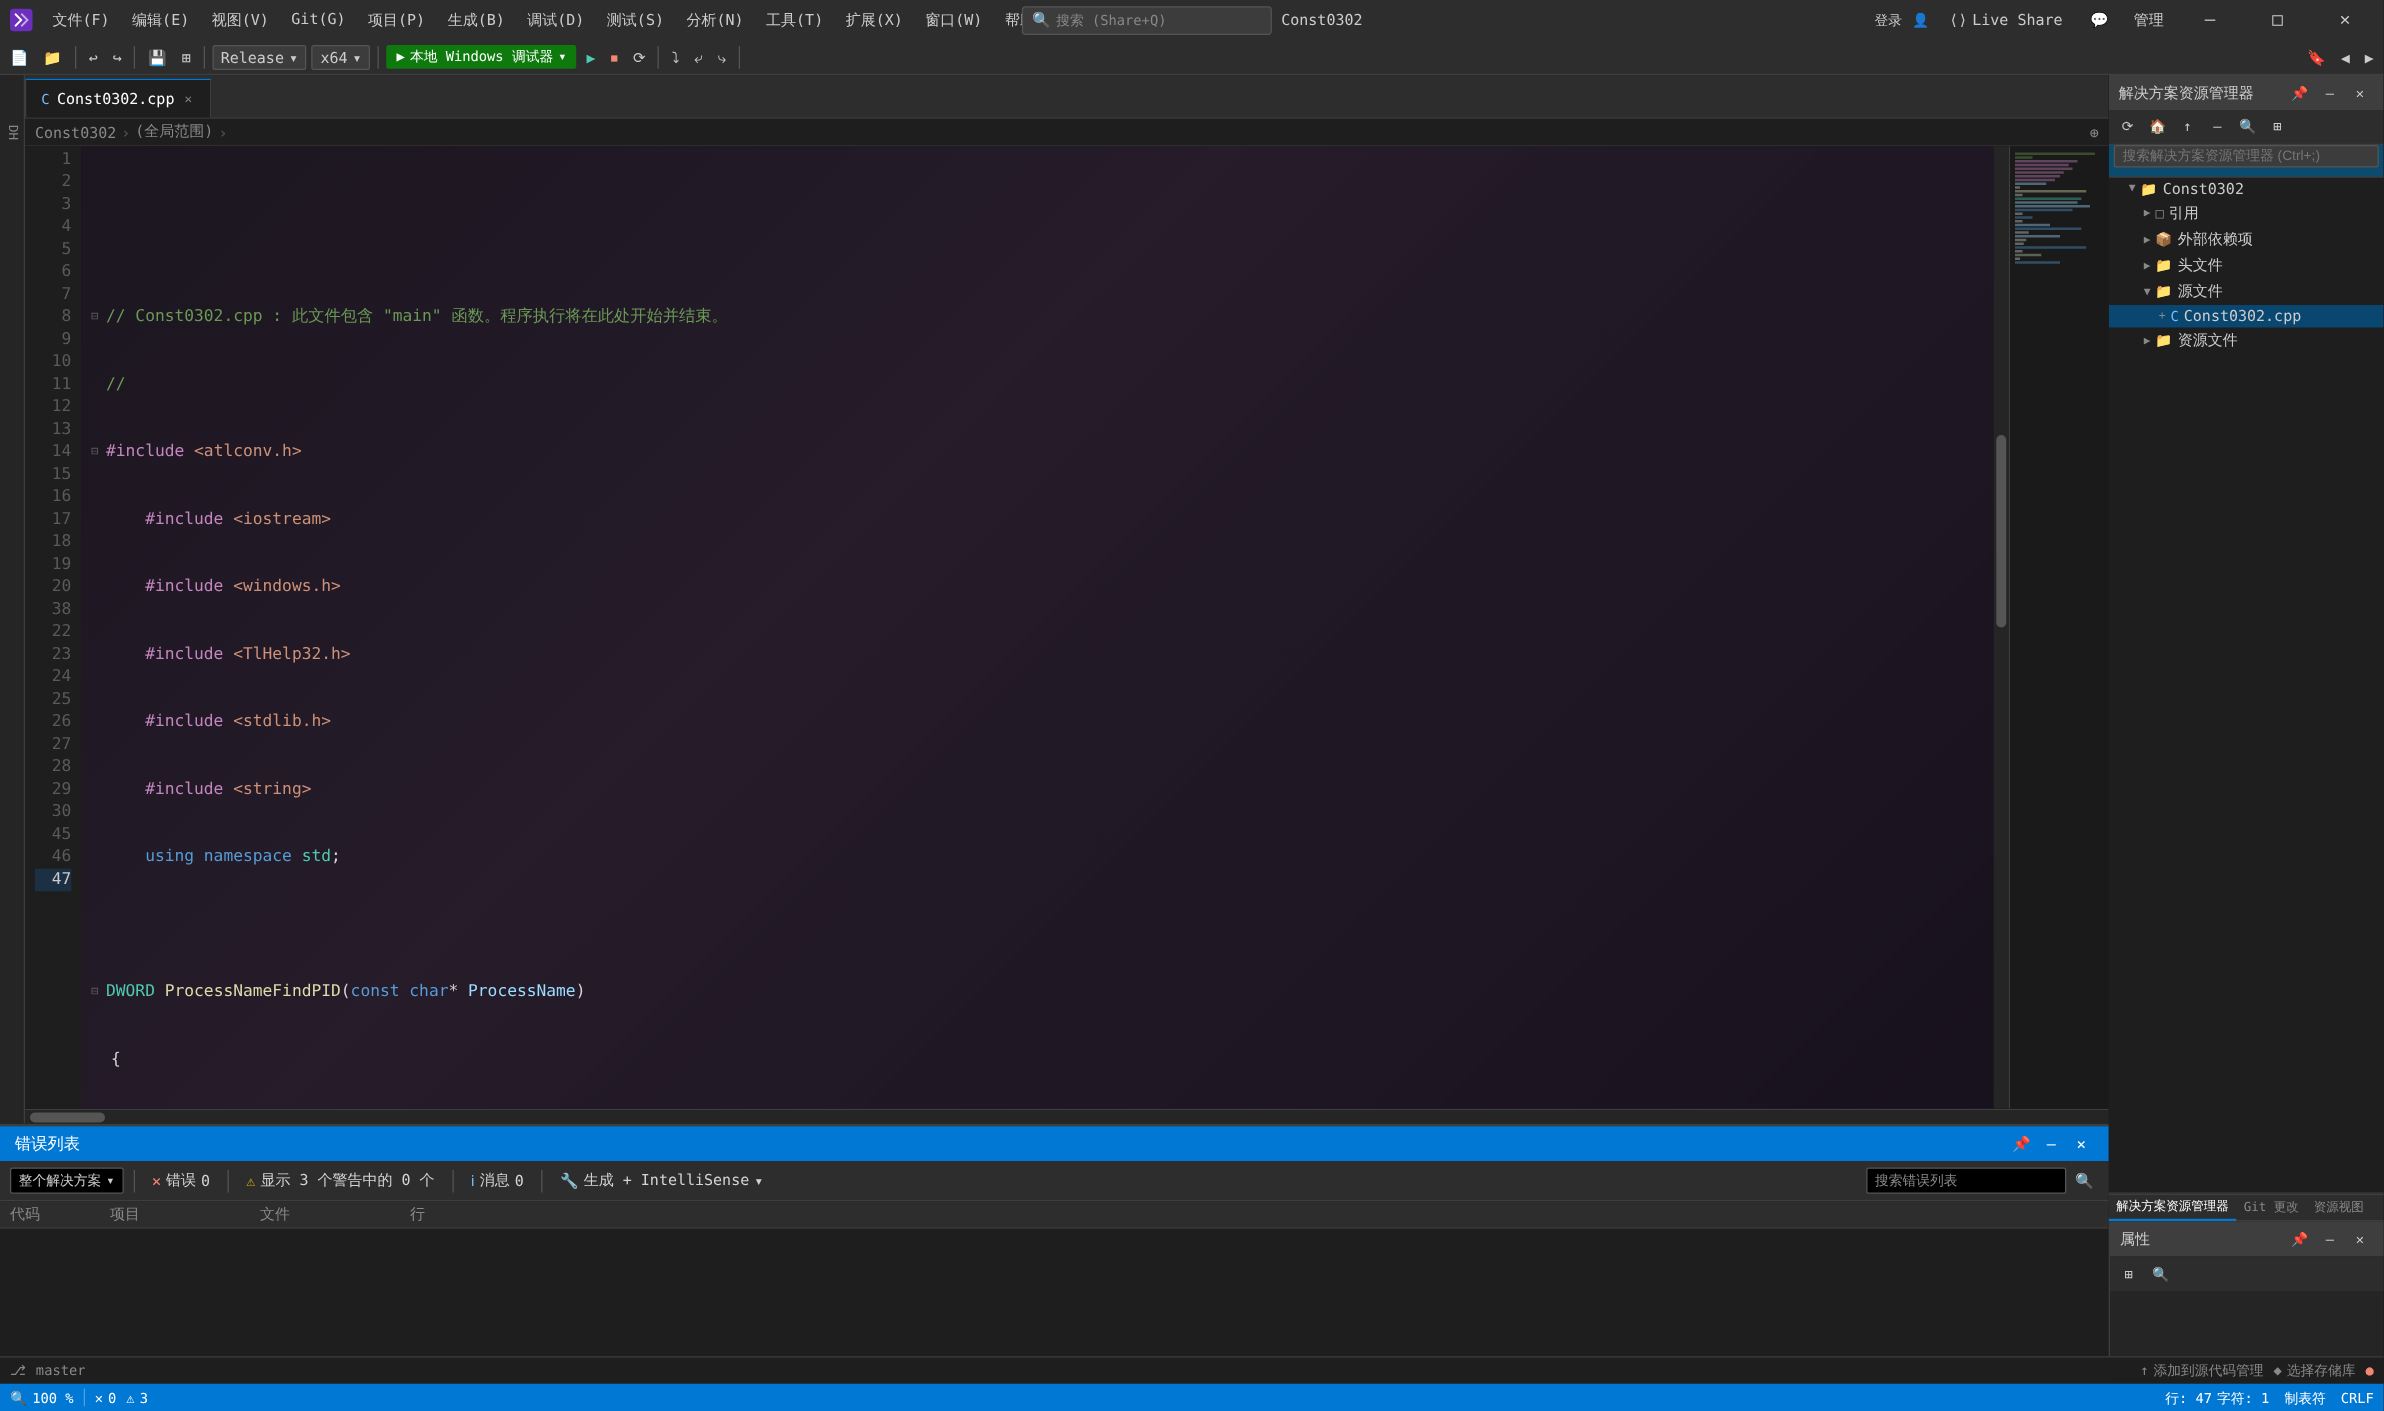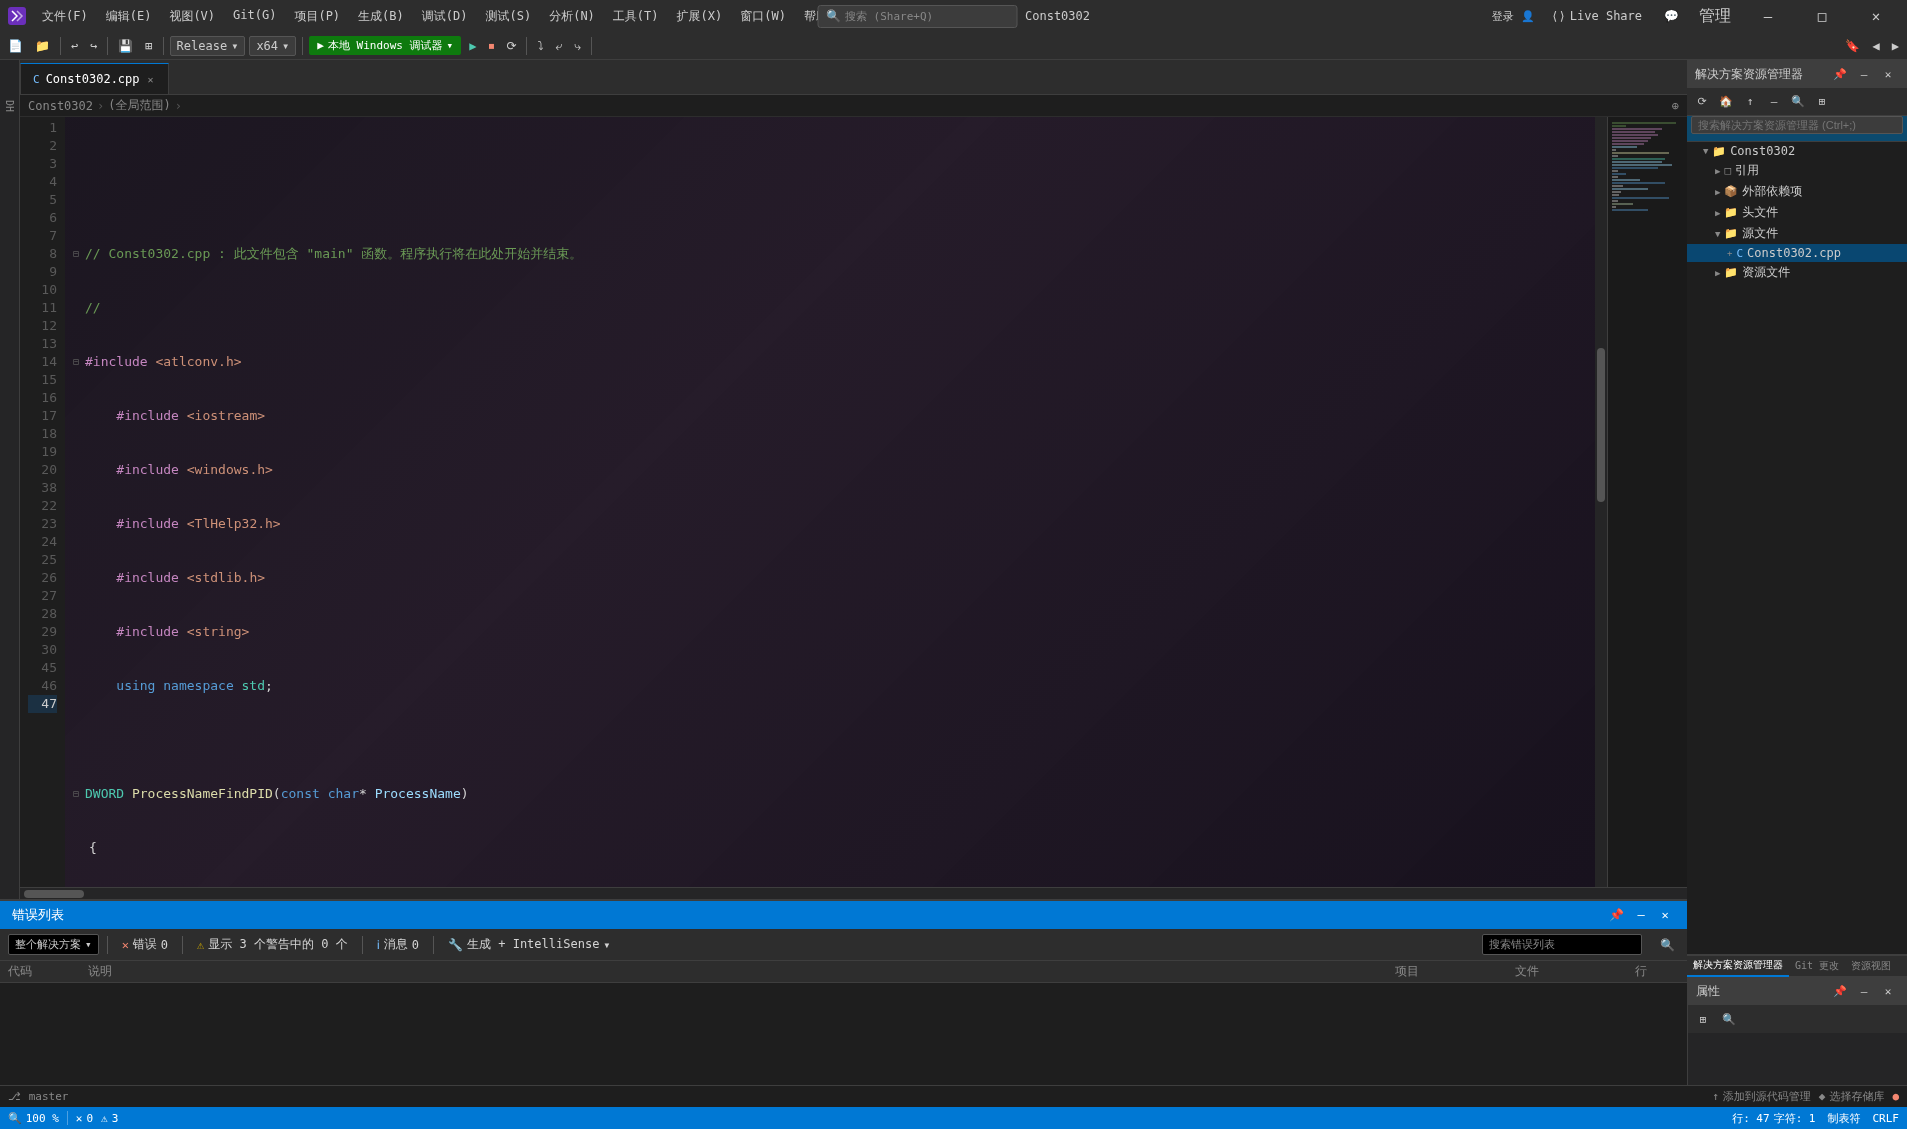--- a/index.html
+++ b/index.html
@@ -597,21 +597,21 @@
     <span class="window-title">Const0302</span>
   </div>
   <div class="title-bar-right">
     <span style="color:#ccc;font-size:11px;cursor:pointer;">登录</span>
     <span style="color:#ccc;font-size:11px;cursor:pointer;">👤</span>
     <div class="live-share-btn">
       <span>⟨⟩</span>
       <span>Live Share</span>
     </div>
     <span style="color:#ccc;font-size:12px;cursor:pointer;padding:0 6px;">💬</span>
-    <span style="color:#ccc;font-size:16px;cursor:pointer;padding:0 6px;text-align:right;">管理</span>
+    <span style="color:#ccc;font-size:12px;cursor:pointer;padding:0 6px;text-align:right;">管理</span>
     <div class="title-btn">—</div>
     <div class="title-btn">□</div>
     <div class="title-btn close">✕</div>
   </div>
 </div>
 
 <div class="toolbar">
   <div class="toolbar-btn">📄</div>
   <div class="toolbar-btn">📁</div>
   <div class="toolbar-separator"></div>
@@ -842,31 +842,30 @@
               <span>消息 </span>
               <span>0</span>
             </div>
             <div style="width:1px;height:18px;background:#555;"></div>
             <div class="error-badge">
               <span>🔧</span>
               <span>生成 + IntelliSense</span>
               <span>▾</span>
             </div>
           </div>
-          <div style="display:flex;align-items:center;gap:15px;">
+          <div style="display:flex;align-items:center;gap:4px;">
             <div class="error-dropdown" style="width:160px;">
               <span style="color:#888;">搜索错误列表</span>
             </div>
             <div style="width:22px;height:20px;display:flex;align-items:center;justify-content:center;cursor:pointer;">🔍</div>
           </div>
         </div>
 
         <div class="error-list-columns">
           <div class="col-code">代码</div>
-          <div class="col-desc">说明</div>
           <div class="col-project">项目</div>
           <div class="col-file">文件</div>
           <div class="col-line">行</div>
         </div>
 
         <div style="flex:1;background:#1e1e1e;"></div>
 
         <div class="bottom-panel-tabs">
           <div class="bottom-tab active">错误列表</div>
           <div class="bottom-tab">输出</div>

